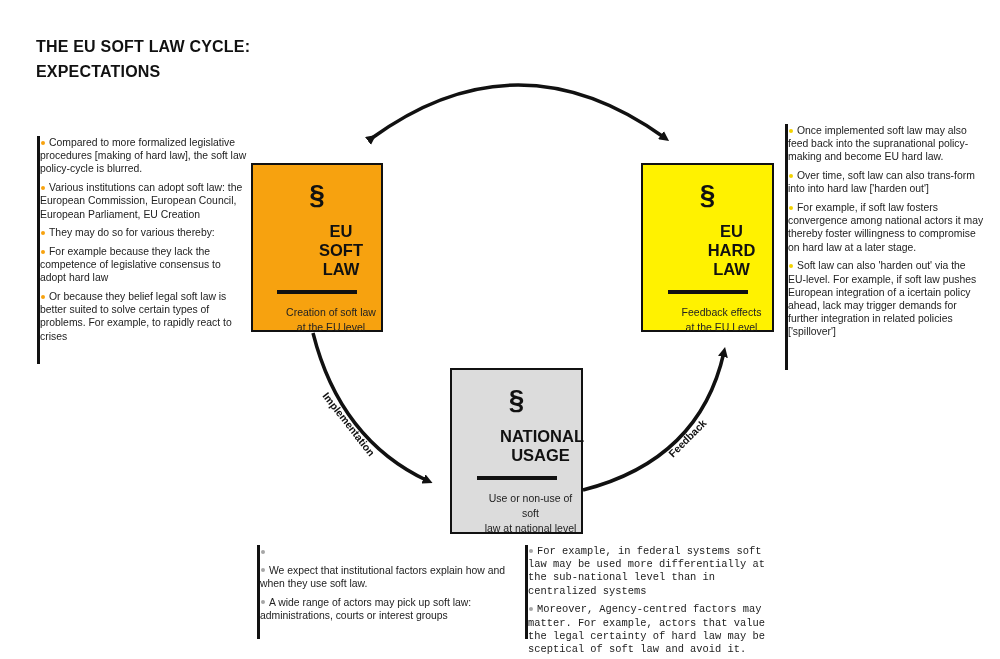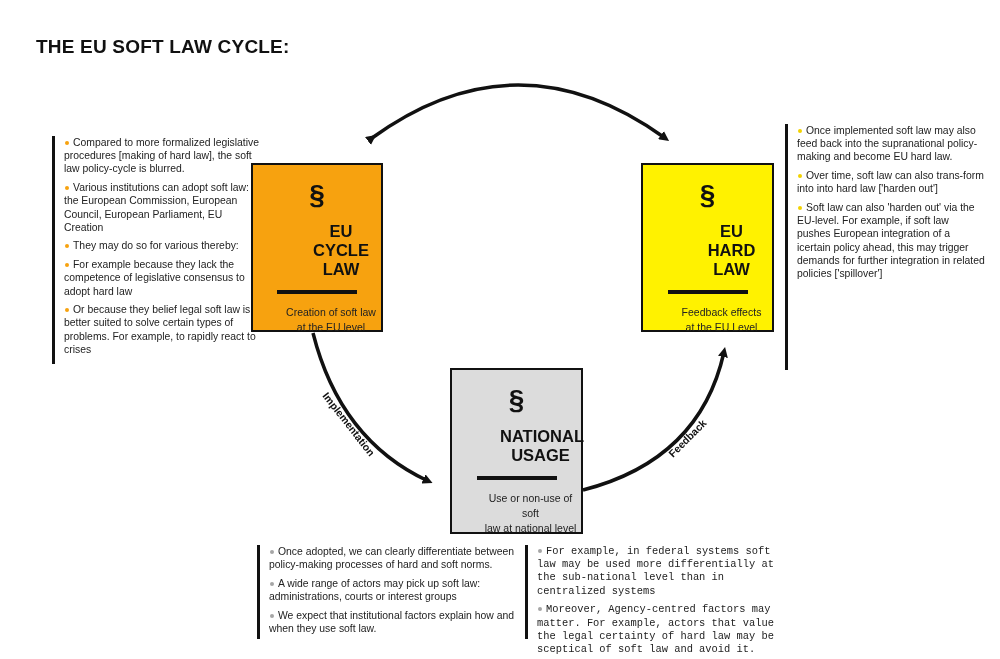--- a/index.html
+++ b/index.html
@@ -1,71 +1,72 @@
 <!DOCTYPE html>
 <html><head>
 <meta charset="utf-8">
 <style>
   html, body { margin: 0; padding: 0; background: #ffffff; }
   body { width: 1000px; height: 659px; position: relative; overflow: hidden;
          font-family: "DejaVu Sans Condensed", "DejaVu Sans", sans-serif; color: #111; }
   .title { position: absolute; left: 36px; top: 34px; font-family: "Liberation Sans", sans-serif;
-           font-weight: bold; font-size: 19px; line-height: 25px; letter-spacing: 0.2px; color: #111; }
+           font-weight: bold; font-size: 16px; line-height: 25px; letter-spacing: 0.2px; color: #111; }
   .title div { white-space: nowrap; }
 
   .box { position: absolute; border: 2.5px solid #111; box-sizing: border-box; text-align: center; }
   .box .sect { font-family: "Liberation Sans", sans-serif; font-weight: bold; font-size: 28px; margin-top: 15px; line-height: 30px; }
   .box .head { font-family: "Liberation Sans", sans-serif; font-weight: bold; font-size: 16.5px; line-height: 19px; margin-top: 12px; margin-left: 48px; }
   .box .rule { width: 80px; height: 4px; background: #111; margin: 11px auto 11px auto; }
   .box .sub { font-family: "Liberation Sans", sans-serif; font-size: 10.5px; line-height: 15px; color: #222; padding-left: 28px; }
 
   #box-soft { left: 251px; top: 163px; width: 132px; height: 169px; background: #f7a20f; }
   #box-hard { left: 641px; top: 163px; width: 133px; height: 169px; background: #fff200; }
   #box-nat  { left: 450px; top: 368px; width: 133px; height: 166px; background: #dcdcdc; }
 
-  .note { position: absolute; border-left: 3px solid #111; padding-left: 9px; box-sizing: border-box;
+  .note { position: absolute; border-left: 3px solid #111; box-sizing: border-box;
           font-family: "Liberation Sans", sans-serif; font-size: 10.4px; line-height: 13.2px; color: #222; }
   .note p { margin: 0 0 5.5px 0; }
   .note .dot { display: inline-block; width: 4px; height: 4px; border-radius: 50%; margin: 0 4px 1px 1px; vertical-align: middle; }
-  #note-left { left: 37px; top: 136px; width: 210px; height: 228px; margin-left: 15px; }
+  #note-left { left: 37px; top: 136px; width: 210px; height: 228px; }
   #note-right { left: 785px; top: 124px; width: 200px; height: 246px; }
   #note-bl { left: 257px; top: 545px; width: 265px; height: 94px; }
   #note-br { left: 525px; top: 545px; width: 260px; height: 94px; font-family: Liberation Mono, monospace; }
   .orange { background: #f7a20f; }
   .yellow { background: #f2d200; }
   .grey { background: #a6a6a6; }
 
   svg.arrows { position: absolute; left: 0; top: 0; }
   .arr-label { font-family: "Liberation Sans", sans-serif; font-weight: bold; font-size: 10.5px; fill: #111; }
 </style>
 </head>
 <body>
 
 <div class="title">
   <div>THE EU SOFT LAW CYCLE:</div>
+  <div>EXPECTATIONS</div>
 </div>
 
 <svg class="arrows" width="1000" height="659">
   <defs>
     <marker id="ah" markerWidth="10" markerHeight="10" refX="5" refY="5" orient="auto" markerUnits="userSpaceOnUse">
       <path d="M0,0 L10,5 L0,10 Z" fill="#111"></path>
     </marker>
   </defs>
   <path d="M372,138 Q518,32 665,138" fill="none" stroke="#111" stroke-width="3.5" marker-start="url(#ah)" marker-end="url(#ah)"></path>
   <path d="M313,333 Q340,440 428,481" fill="none" stroke="#111" stroke-width="3.5" marker-end="url(#ah)"></path>
   <path d="M583,490 Q700,460 724,352" fill="none" stroke="#111" stroke-width="3.5" marker-end="url(#ah)"></path>
   <text class="arr-label" transform="translate(322,396) rotate(52)">Implementation</text>
   <text class="arr-label" transform="translate(673,458) rotate(-45)">Feedback</text>
 </svg>
 
 <div class="box" id="box-soft">
   <div class="sect">§</div>
   <div class="head">
       <div>EU</div>
-      <div>CYCLE LAW</div>
+      <div>SOFT LAW</div>
     </div>
   <div class="rule"></div>
   <div class="sub">
       <div>Creation of soft law</div>
       <div>at the EU level</div>
     </div>
 </div>
 
 <div class="box" id="box-hard">
   <div class="sect">§</div>
@@ -97,25 +98,26 @@
   <p><span class="dot orange"></span><span>Compared to more formalized legislative procedures [making of hard law], the soft law policy-cycle is blurred.</span></p>
   <p><span class="dot orange"></span><span>Various  institutions can adopt soft law: the European Commission, European Council, European Parliament, EU Creation</span></p>
   <p><span class="dot orange"></span><span>They may do so for various thereby:</span></p>
   <p><span class="dot orange"></span><span>For example because they lack the competence of legislative consensus to adopt hard law</span></p>
   <p><span class="dot orange"></span><span>Or because they belief legal soft law is better suited to solve certain types of problems. For example, to rapidly react to crises</span></p>
 </div>
 
 <div class="note" id="note-right">
   <p><span class="dot yellow"></span><span>Once implemented soft law may also feed back into the supranational policy-making and become EU hard law.</span></p>
   <p><span class="dot yellow"></span><span>Over time, soft law can also trans-form into  into hard law ['harden out']</span></p>
-  <p><span class="dot yellow"></span><span>Soft law can also 'harden out' via the EU-level. For example, if soft law pushes European integration of a icertain policy ahead, this may trigger demands for further integration in related policies ['spillover']</span></p>
+  <p><span class="dot yellow"></span><span>For example, if soft law fosters convergence among national actors it may thereby foster willingness to compromise on hard law at a later stage.</span></p>
+  <p><span class="dot yellow"></span><span>Soft law can also 'harden out' via the EU-level. For example, if soft law pushes European integration of a icertain policy ahead, lack may trigger demands for further integration in related policies ['spillover']</span></p>
 </div>
 
 <div class="note" id="note-bl">
-  <p><span class="dot grey"></span><span>Once adopted, we can clearly differentiate between policy-making processes of hard and soft norms.</span></p>
+  <p><span class="dot grey"></span></p>
+  <p><span class="dot grey"></span><span>We expect that institutional factors explain how and when they use soft law.</span></p>
   <p><span class="dot grey"></span><span>A wide range of actors may pick up soft law: administrations, courts or interest groups</span></p>
-  <p><span class="dot grey"></span><span>We expect that institutional factors explain how and when they use soft law.</span></p>
 </div>
 
 <div class="note" id="note-br">
   <p><span class="dot grey"></span><span>For example, in federal systems soft law may be used more differentially at the sub-national level than in centralized systems</span></p>
   <p><span class="dot grey"></span><span>Moreover, Agency-centred factors may matter. For example, actors that value the legal certainty of hard law may be sceptical of soft law and avoid it.</span></p>
 </div>
 
 </body></html>

